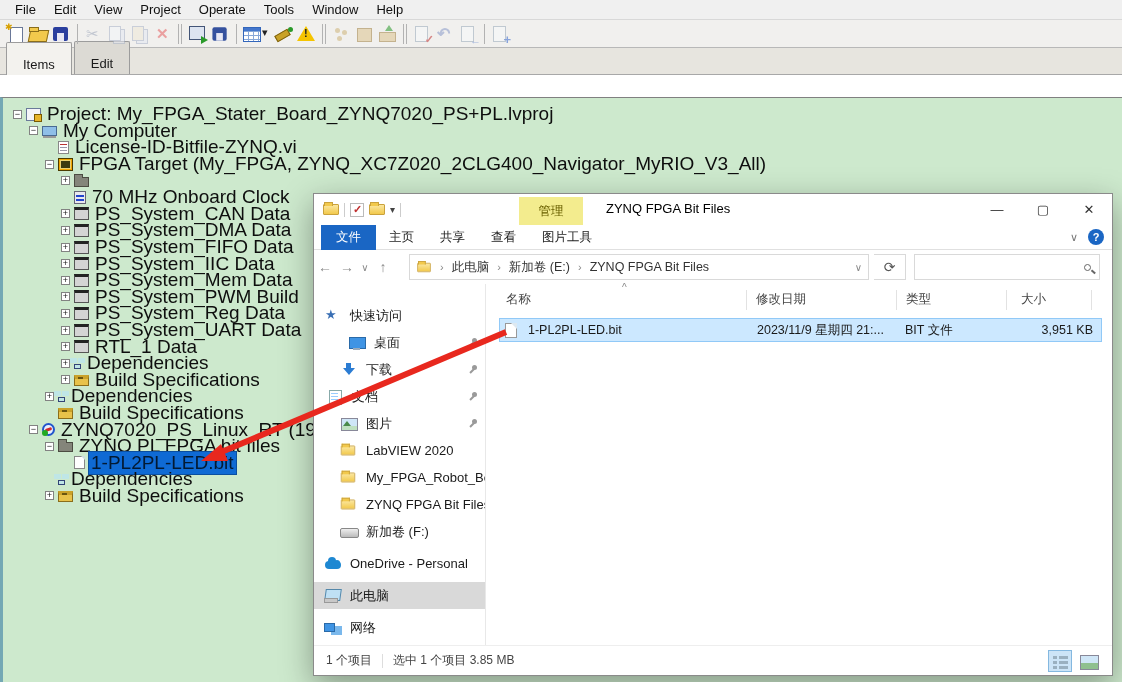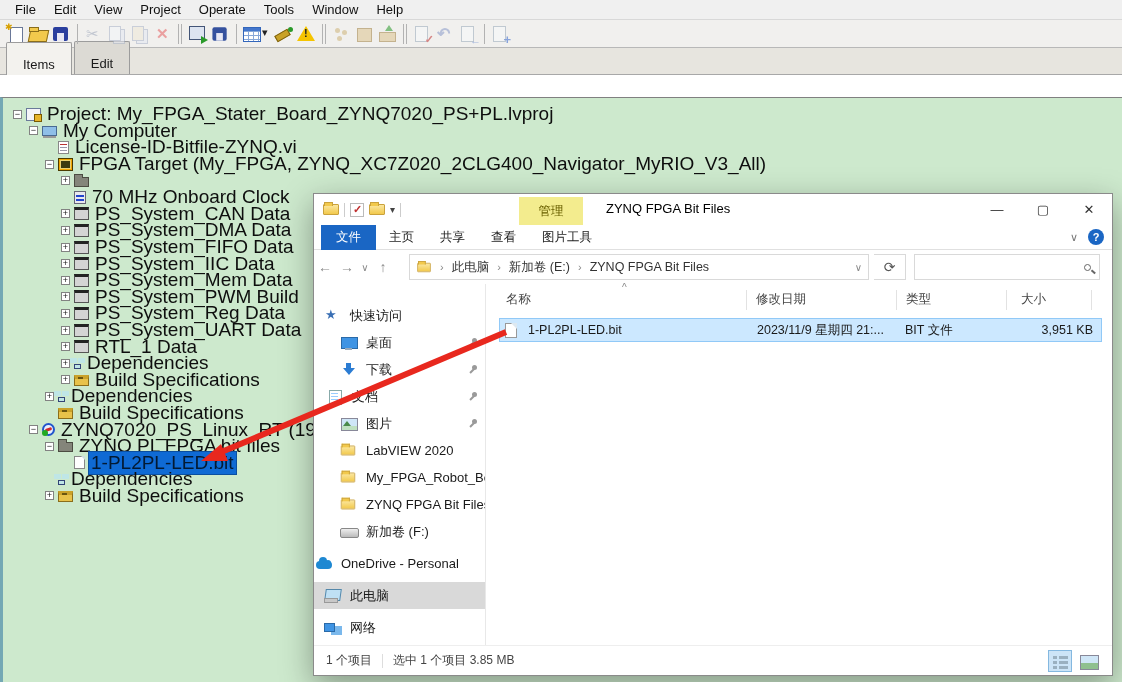--- a/index.html
+++ b/index.html
@@ -465,21 +465,21 @@
     </div>
   </div>
 
   <div class="ex-body">
     <div class="ex-side">
   <div class="srow" style="padding-left: 10px;">
     <span class="si si-star"></span>
     <span class="slabel">快速访问</span>
   </div>
 
-  <div class="srow" style="padding-left: 26px;">
+  <div class="srow" style="padding-left: 34px;">
     <span class="si si-desk"></span>
     <span class="slabel">桌面</span>
   <span class="pin"></span>
         </div>
 
   <div class="srow" style="padding-left: 26px;">
     <span class="si si-down"></span>
     <span class="slabel">下载</span>
   <span class="pin"></span>
         </div>
@@ -509,21 +509,21 @@
   <div class="srow" style="padding-left: 26px;">
     <span class="si si-folder"><span class="fold" style="transform: scale(0.9);"></span></span>
     <span class="slabel">ZYNQ FPGA Bit Files</span>
   </div>
 
   <div class="srow" style="padding-left: 26px;">
     <span class="si si-drive"></span>
     <span class="slabel">新加卷 (F:)</span>
   </div>
 
-  <div class="srow gap" style="padding-left: 1px;">
+  <div class="srow gap" style="padding-left: 10px;">
     <span class="si si-cloud"></span>
     <span class="slabel">OneDrive - Personal</span>
   </div>
 
   <div class="srow gap sel" style="padding-left: 10px;">
     <span class="si si-pc"></span>
     <span class="slabel">此电脑</span>
   </div>
 
   <div class="srow gap" style="padding-left: 10px;">

